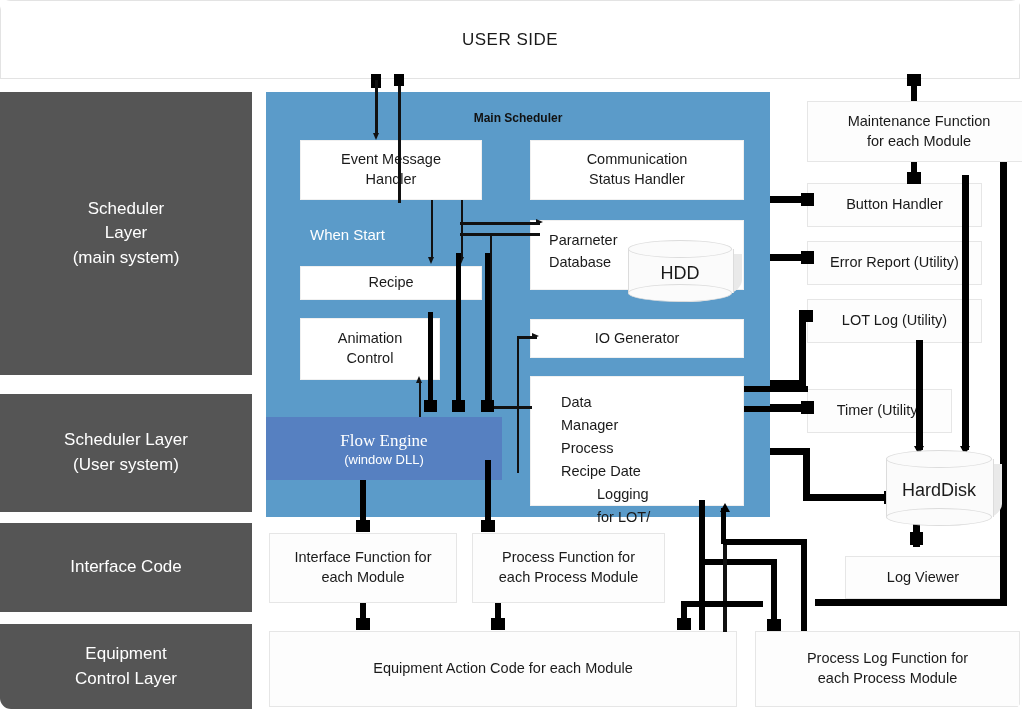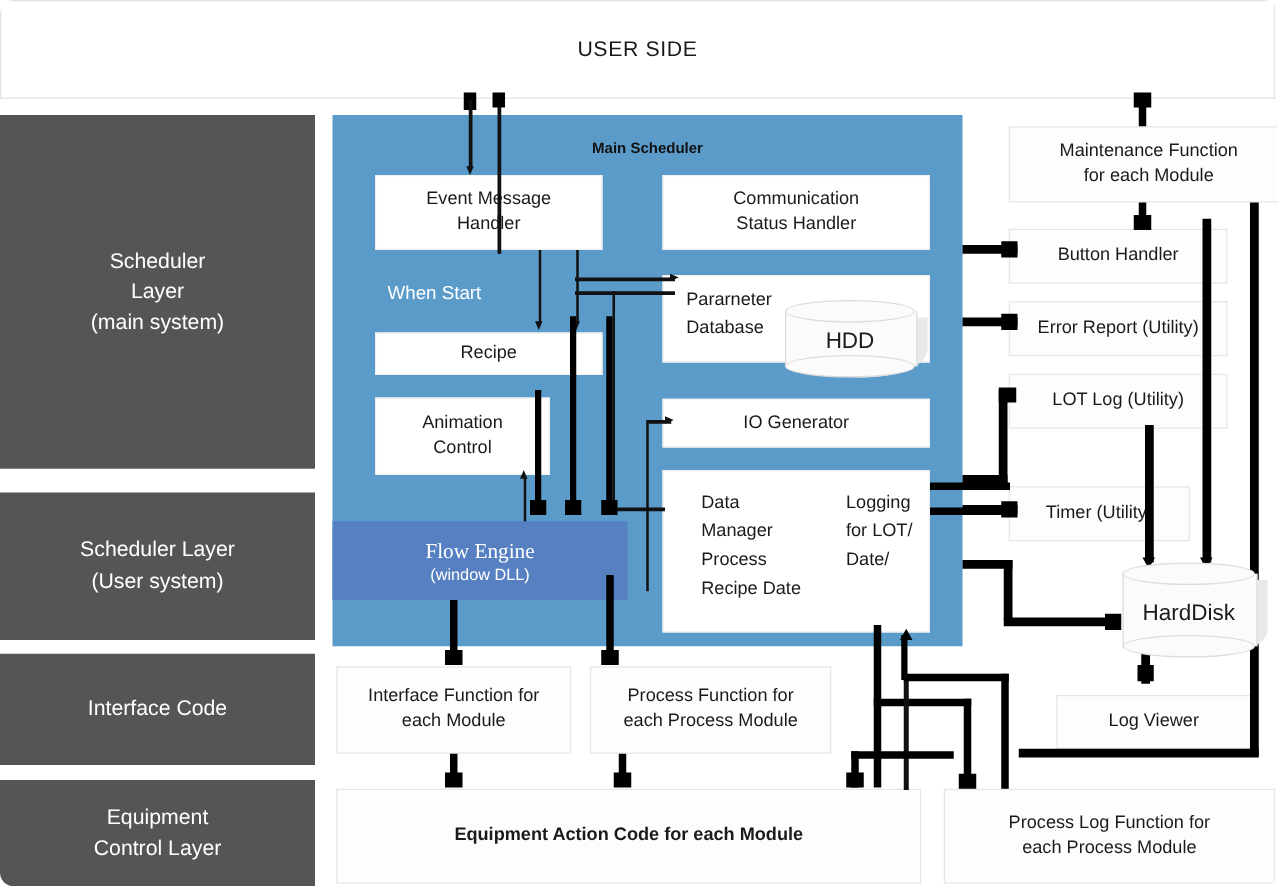--- a/index.html
+++ b/index.html
@@ -52,21 +52,21 @@
     background:#5680c1;color:#ffffff;
     display:flex;flex-direction:column;align-items:center;justify-content:center;
   }
   .flowengine .fe-main{font-size:17px;font-family:Liberation Serif, serif;}
   .flowengine .fe-sub{font-size:13px;margin-top:1px;}
 
   
   .datamgr{
     left:530px;top:376px;width:214px;height:130px;
     background:#ffffff;border:1px solid #f0f0f0;
-    display:flex;flex-direction:row;
+    display:flex;flex-direction:column;
     padding:14px 0 0 30px;box-sizing:border-box;
     font-size:14.5px;color:#1a1a1a;line-height:1.58;
   }
   .datamgr .col{white-space:pre-line;}
   .datamgr .col2{margin-left:36px;}
 
   
   .paramdb{
     left:530px;top:220px;width:214px;height:70px;
     background:#ffffff;border:1px solid #f0f0f0;
@@ -231,21 +231,21 @@
         <div>LOT Log (Utility)</div>
       </div>
   </div>
 
   <div class="abs card plain" style="left:807px;top:389px;width:145px;height:44px;">
     <div>
         <div>Timer (Utility)</div>
       </div>
   </div>
 
-  <div class="cyl" style="left:886px;top:450px;width:106px;height:76px;z-index:4;margin-left:12px;">
+  <div class="cyl" style="left:886px;top:450px;width:106px;height:76px;z-index:4;">
     <div class="shadow"></div>
     <div class="body"></div>
     <div class="bot"></div>
     <div class="top"></div>
     <div class="txt">HardDisk</div>
   </div>
 
   <div class="abs card plain" style="left:845px;top:556px;width:156px;height:43px;">
     <div>
         <div>Log Viewer</div>
@@ -259,21 +259,21 @@
     </div>
   </div>
 
   <div class="abs card plain" style="left:472px;top:533px;width:193px;height:70px;">
     <div>
       <div>Process Function for</div>
       <div>each Process Module</div>
     </div>
   </div>
 
-  <div class="abs card plain" style="left:269px;top:631px;width:468px;height:76px;font-weight:bold;">
+  <div class="abs card plain" style="left:269px;top:631px;width:468px;height:76px;">
     <div>
         <div>Equipment Action Code for each Module</div>
       </div>
   </div>
 
   <div class="abs card plain" style="left:755px;top:631px;width:265px;height:76px;">
     <div>
       <div>Process Log Function for</div>
       <div>each Process Module</div>
     </div>

